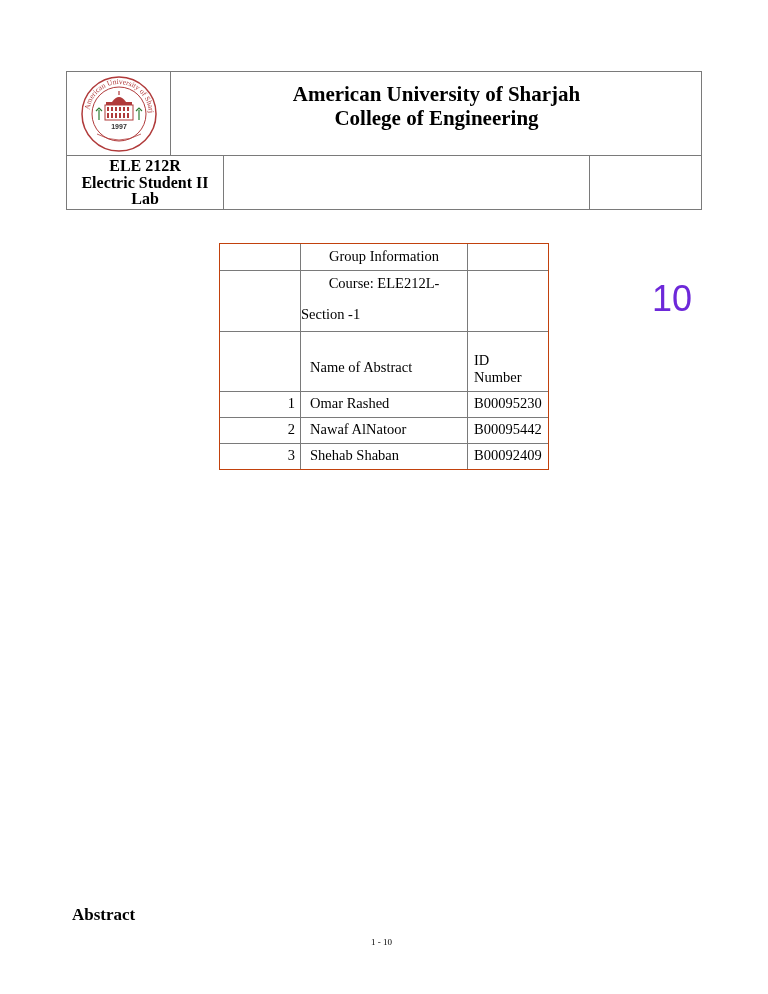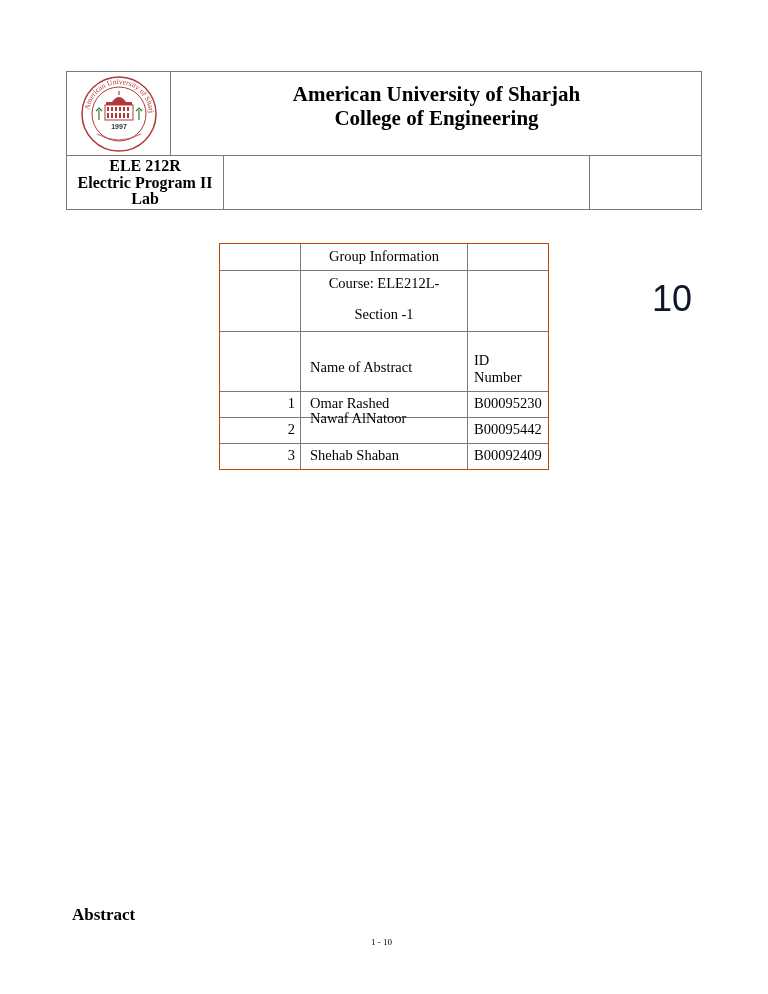--- a/index.html
+++ b/index.html
@@ -18,21 +18,21 @@
     .course-block { left: 0; top: 83px; width: 156px; height: 55px; text-align: center;
       font-weight: bold; font-size: 16px; line-height: 16.5px; padding-top: 3px; box-sizing: border-box; }
     .lab-block { left: 156px; top: 83px: width: 366px; width: 366px; height: 55px; text-align: center;
       font-weight: bold; font-size: 13.5px; line-height: 17px; padding-top: 10px; box-sizing: border-box; }
 
     
     #group-table { left: 219px; top: 243px; width: 330px; height: 227px;
       border: 1px solid #c2410c; box-sizing: border-box; }
     .gcell { position: absolute; font-size: 14.5px; line-height: 17px; }
 
-    .score { left: 652px; top: 279px; color: #0f172a; font-family: "Liberation Sans", sans-serif;
+    .score { left: 652px; top: 279px; color: #6d28d9; font-family: "Liberation Sans", sans-serif;
       font-size: 36px; line-height: 40px; }
     .abstract { left: 72px; top: 905px; font-weight: bold; font-size: 17px; }
     .page-num { left: 371px; top: 937px; font-size: 9px; }
   </style>
 </head>
 <body>
 
 <div id="header-table" class="abs">
   <div class="hline" style="left:0; top:83px; width:634px;"></div>
   <div class="vline" style="left:103px; top:0; height:83px;"></div>
@@ -70,49 +70,49 @@
     </svg>
   </div>
 
   <div class="abs title-block">
     <div>American University of Sharjah</div>
     <div>College of Engineering</div>
   </div>
 
   <div class="abs course-block">
     <div>ELE 212R</div>
-    <div>Electric Program II</div>
+    <div>Electric Student II</div>
     <div>Lab</div>
   </div>
 
 </div>
 
 <div id="group-table" class="abs">
   <div class="vline" style="left:80px; top:0; height:225px;"></div>
   <div class="vline" style="left:247px; top:0; height:225px;"></div>
   <div class="hline" style="left:0; top:26px; width:328px;"></div>
   <div class="hline" style="left:0; top:87px; width:328px;"></div>
   <div class="hline" style="left:0; top:147px; width:328px;"></div>
   <div class="hline" style="left:0; top:173px; width:328px;"></div>
   <div class="hline" style="left:0; top:199px; width:328px;"></div>
 
   <div class="gcell" style="left:81px; width:166px; top:4px; text-align:center;">Group Information</div>
   <div class="gcell" style="left:81px; width:166px; top:31px; text-align:center;">Course: ELE212L-</div>
-  <div class="gcell" style="left:81px; width:166px; top:62px; text-align:center;">Section -1</div>
+  <div class="gcell" style="left:81px; width:166px; top:62px; ">Section -1</div>
 
   <div class="gcell" style="left:90px; top:115px;">Name of Abstract</div>
   <div class="gcell" style="left:254px; top:108px;">ID</div>
   <div class="gcell" style="left:254px; top:125px;">Number</div>
 
   <div class="gcell" style="left:0; width:75px; top:151px; text-align:right;">1</div>
   <div class="gcell" style="left:90px; top:151px;">Omar Rashed</div>
   <div class="gcell" style="left:254px; top:151px;text-align:center;">B00095230</div>
 
   <div class="gcell" style="left:0; width:75px; top:177px; text-align:right;">2</div>
-  <div class="gcell" style="left:90px; top:166px;text-align:right;">Nawaf AlNatoor</div>
+  <div class="gcell" style="left:90px; top:177px;text-align:right;">Nawaf AlNatoor</div>
   <div class="gcell" style="left:254px; top:177px;">B00095442</div>
 
   <div class="gcell" style="left:0; width:75px; top:203px; text-align:right;">3</div>
   <div class="gcell" style="left:90px; top:203px;">Shehab Shaban</div>
   <div class="gcell" style="left:254px; top:203px;">B00092409</div>
 </div>
 
 <div class="abs score">10</div>
 
 <div class="abs abstract">Abstract</div>

